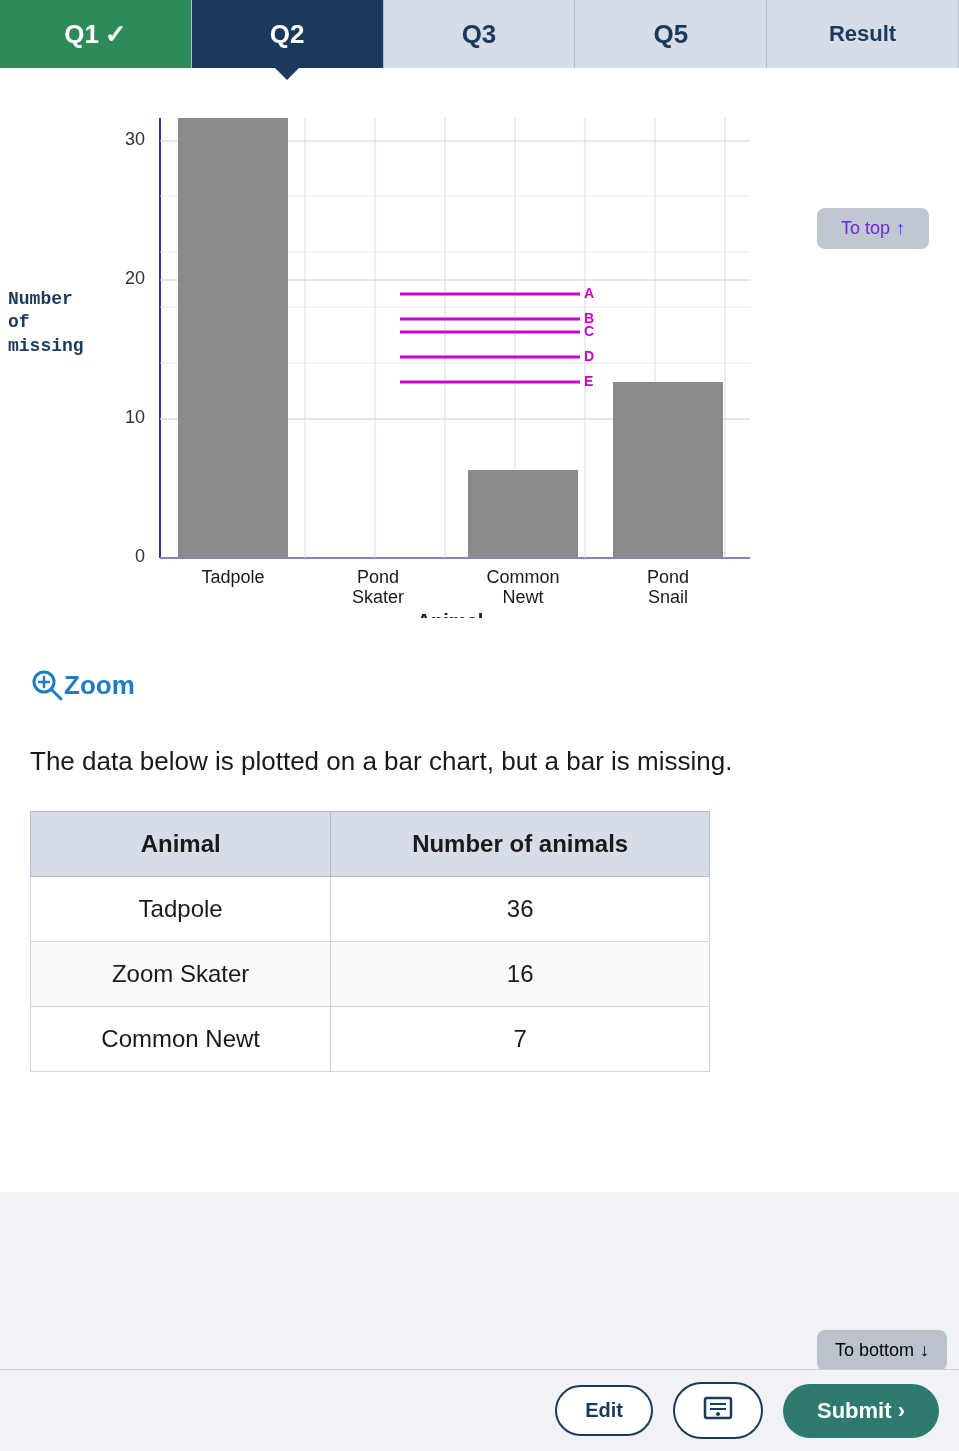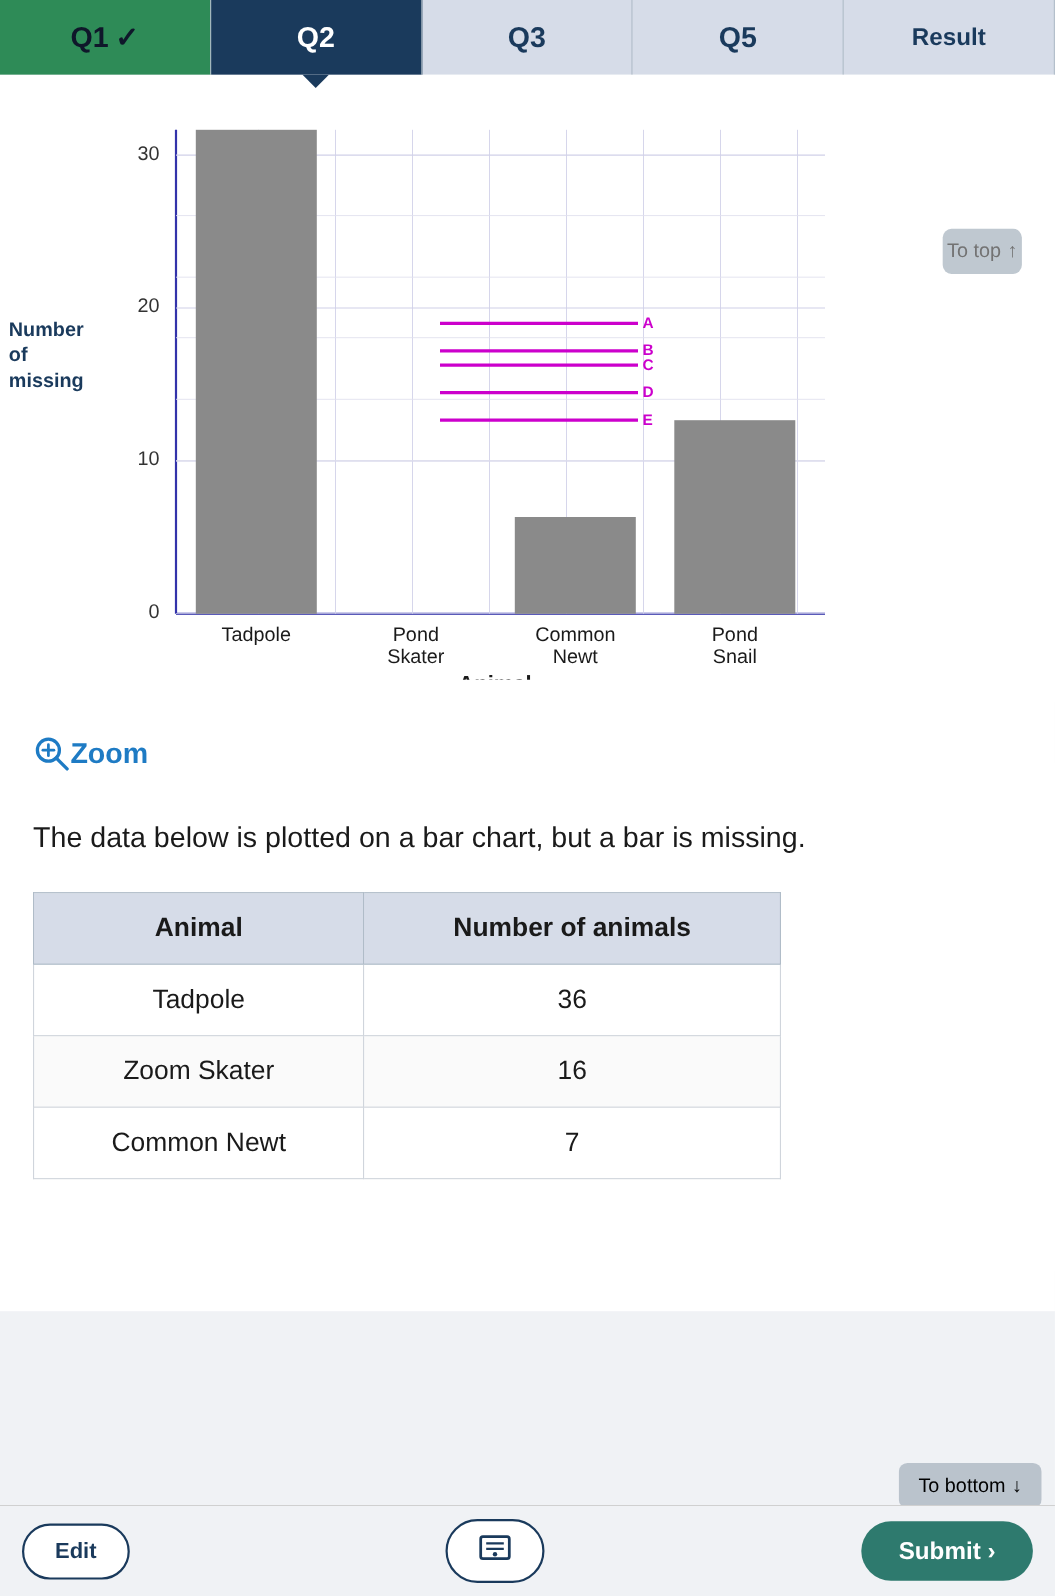--- a/index.html
+++ b/index.html
@@ -41,21 +41,21 @@
       bottom: -12px;
       left: 50%;
       transform: translateX(-50%);
       border-left: 12px solid transparent;
       border-right: 12px solid transparent;
       border-top: 12px solid #1a3a5c;
       z-index: 10;
     }
     .tab.completed {
       background: #2e8b57;
-      color: #0f172a;
+      color: #ffffff;
     }
     .tab.completed .check {
       margin-left: 6px;
     }
     .tab.result {
       font-size: 22px;
     }
 
     
     .main-content {
@@ -69,41 +69,42 @@
       position: relative;
       padding: 30px 20px 20px 60px;
       background: #fff;
     }
 
     .to-top-btn {
       position: absolute;
       top: 140px;
       right: 30px;
       background: rgba(180, 190, 200, 0.85);
-      color: #737373;
+      color: #6d28d9;
       border: none;
       border-radius: 8px;
-      padding: 10px 4px;
+      padding: 10px 24px;
       font-size: 18px;
       cursor: pointer;
       display: flex;
       align-items: center;
       gap: 6px;
     }
 
     .chart-y-label {
       position: absolute;
       left: 8px;
       top: 220px;
       font-size: 18px;
       font-weight: bold;
       color: #1a3a5c;
       writing-mode: horizontal-lr;
       line-height: 1.3;
       width: 80px;
+      font-family: Liberation Mono, monospace;
     }
 
     .chart-wrapper {
       margin-left: 30px;
     }
 
     svg.bar-chart {
       display: block;
     }
 
@@ -163,21 +164,21 @@
     .bottom-bar {
       position: fixed;
       bottom: 0;
       width: 959px;
       background: #f0f2f5;
       display: flex;
       padding: 12px 20px;
       gap: 20px;
       border-top: 1px solid #ccc;
       align-items: center;
-      justify-content: space-between;
+      justify-content: flex-end;
     }
     .btn-outline {
       border: 2px solid #1a3a5c;
       background: #fff;
       color: #1a3a5c;
       border-radius: 30px;
       padding: 12px 28px;
       font-size: 20px;
       cursor: pointer;
       font-weight: bold;

